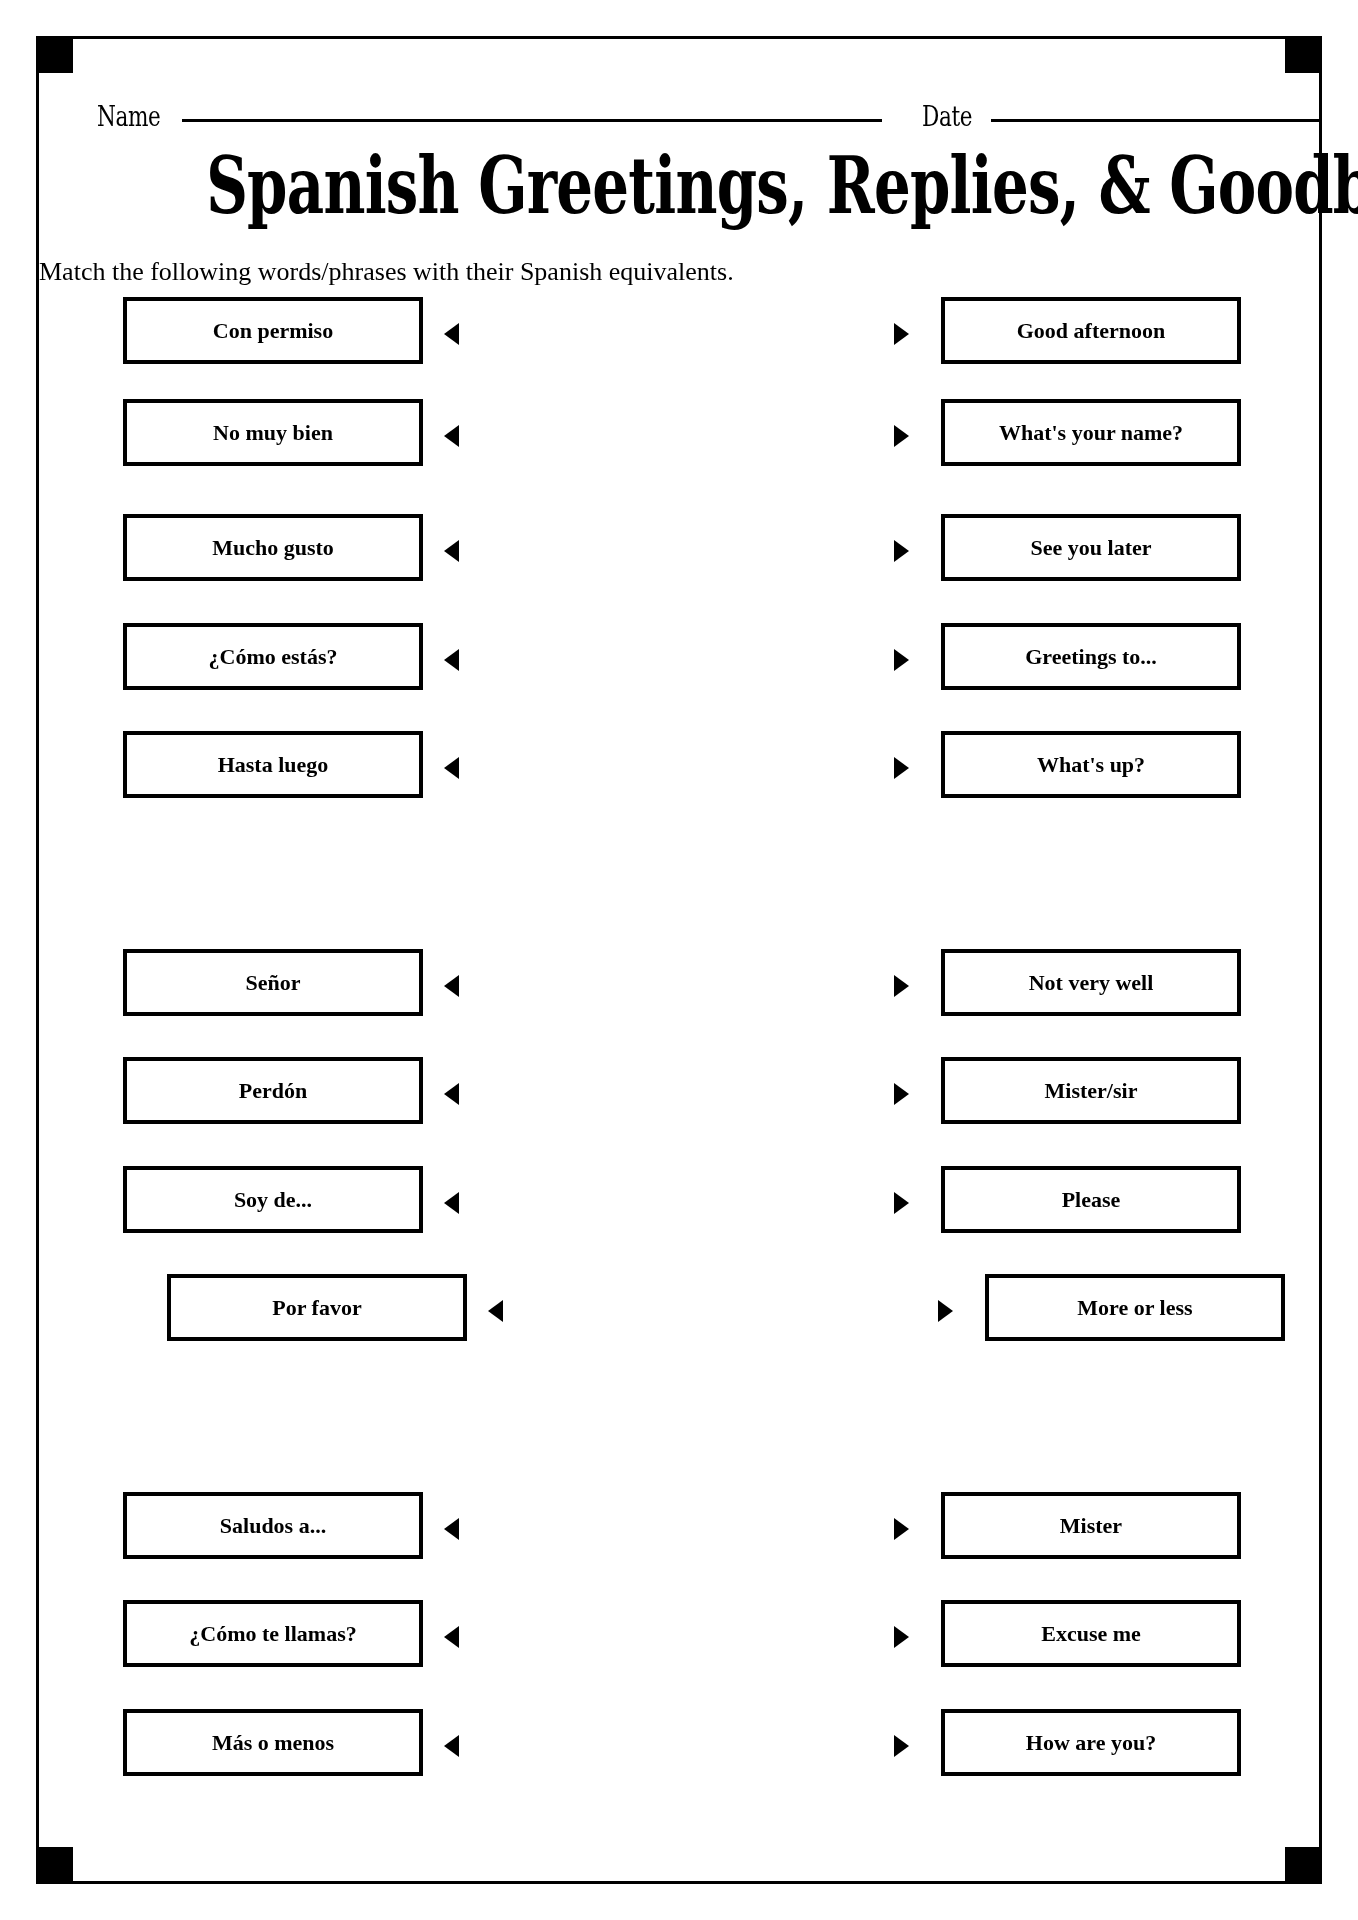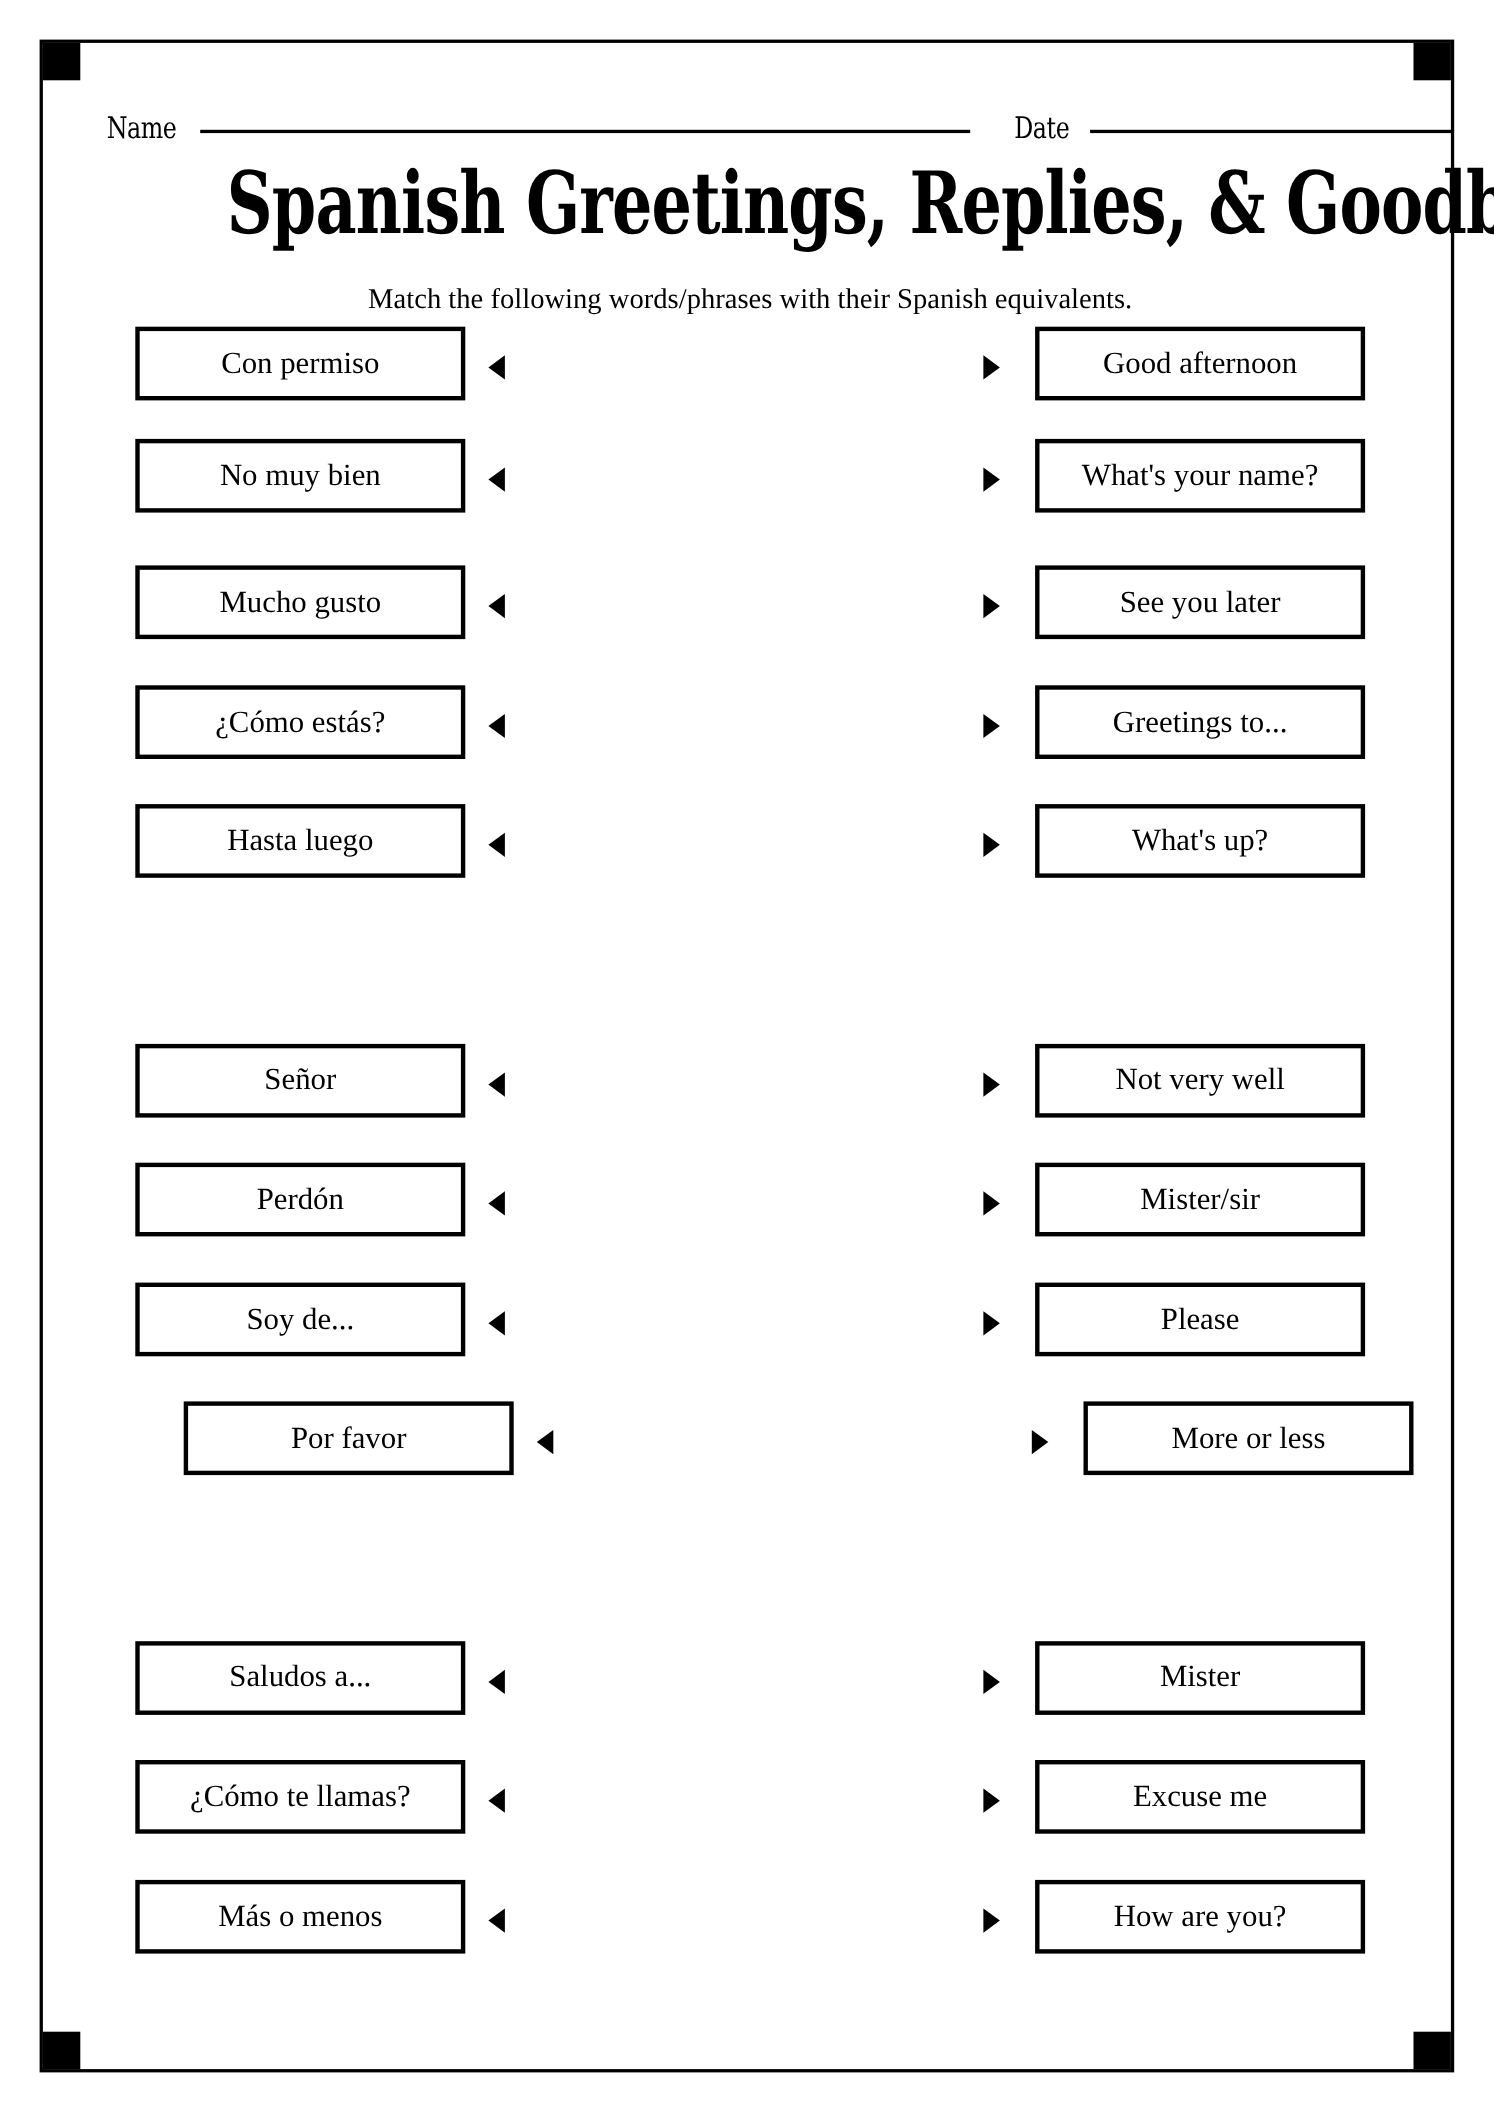--- a/index.html
+++ b/index.html
@@ -91,21 +91,21 @@
     white-space: nowrap;
     transform: scaleX(0.74);
     transform-origin: center top;
   }
 
   #subtitle {
     position: absolute;
     left: 0;
     top: 218px;
     width: 1286px;
-    text-align: center;
+    text-align: left;
     font-family: "Liberation Serif", "DejaVu Serif", serif;
     font-size: 26px;
     font-weight: 400;
     white-space: nowrap;
   }
 
   
   #match-area {
     position: absolute;
     left: 0;
@@ -129,22 +129,22 @@
     border: 4px solid #000000;
     box-sizing: border-box;
     background: #ffffff;
     display: flex;
     align-items: center;
     justify-content: center;
     text-align: center;
   }
   .term-text {
     font-family: "Liberation Serif", "DejaVu Serif", serif;
-    font-size: 28px;
-    font-weight: 400;
+    font-size: 22px;
+    font-weight: 700;
     line-height: 1.05;
     padding: 0 6px;
     white-space: nowrap;
   }
 
   .box-left  { left: 84px;  }
   .box-right { left: 902px; }
 
   .arrow {
     position: absolute;

